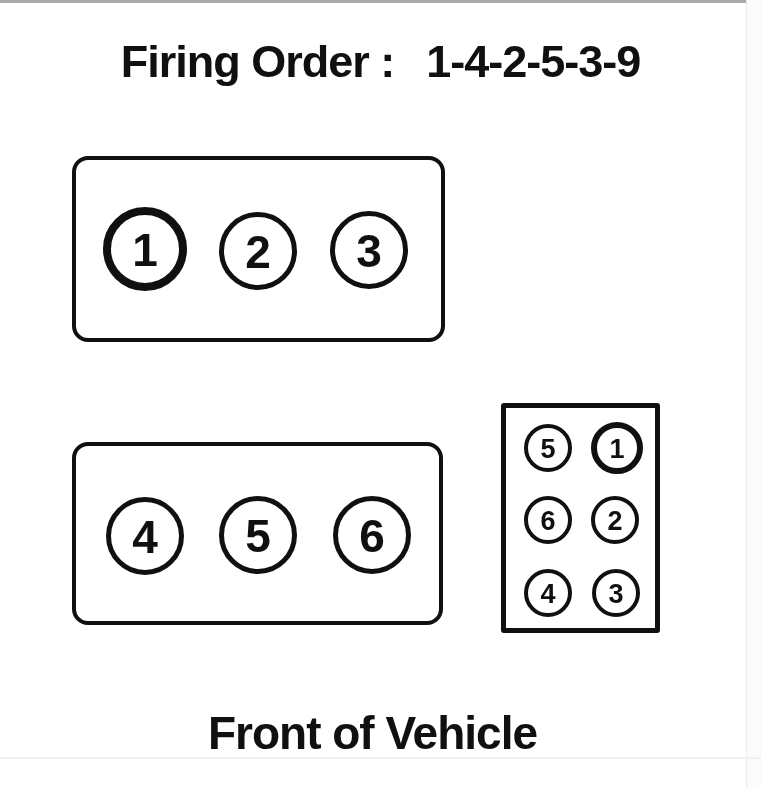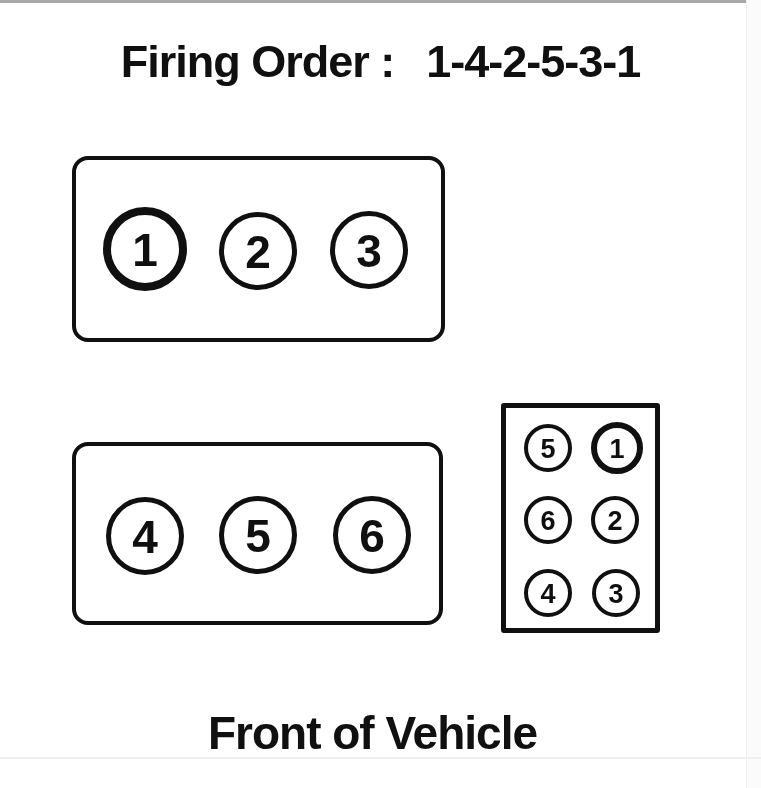--- a/index.html
+++ b/index.html
@@ -137,21 +137,21 @@
 <body>
 
 <div id="canvas">
 
   <div class="scan-line-top"></div>
   <div class="scan-band-right"></div>
   <div class="scan-line-bottom"></div>
 
   <div class="title">
     <span>Firing Order :</span>
-    <span>1-4-2-5-3-1</span>
+    <span>1-4-2-5-3-9</span>
   </div>
 
   <div class="bank bank-rear"></div>
   <div class="circle big thick pos-c1">
     <span class="num">1</span>
   </div>
   <div class="circle big pos-c2">
     <span class="num">2</span>
   </div>
   <div class="circle big pos-c3">

